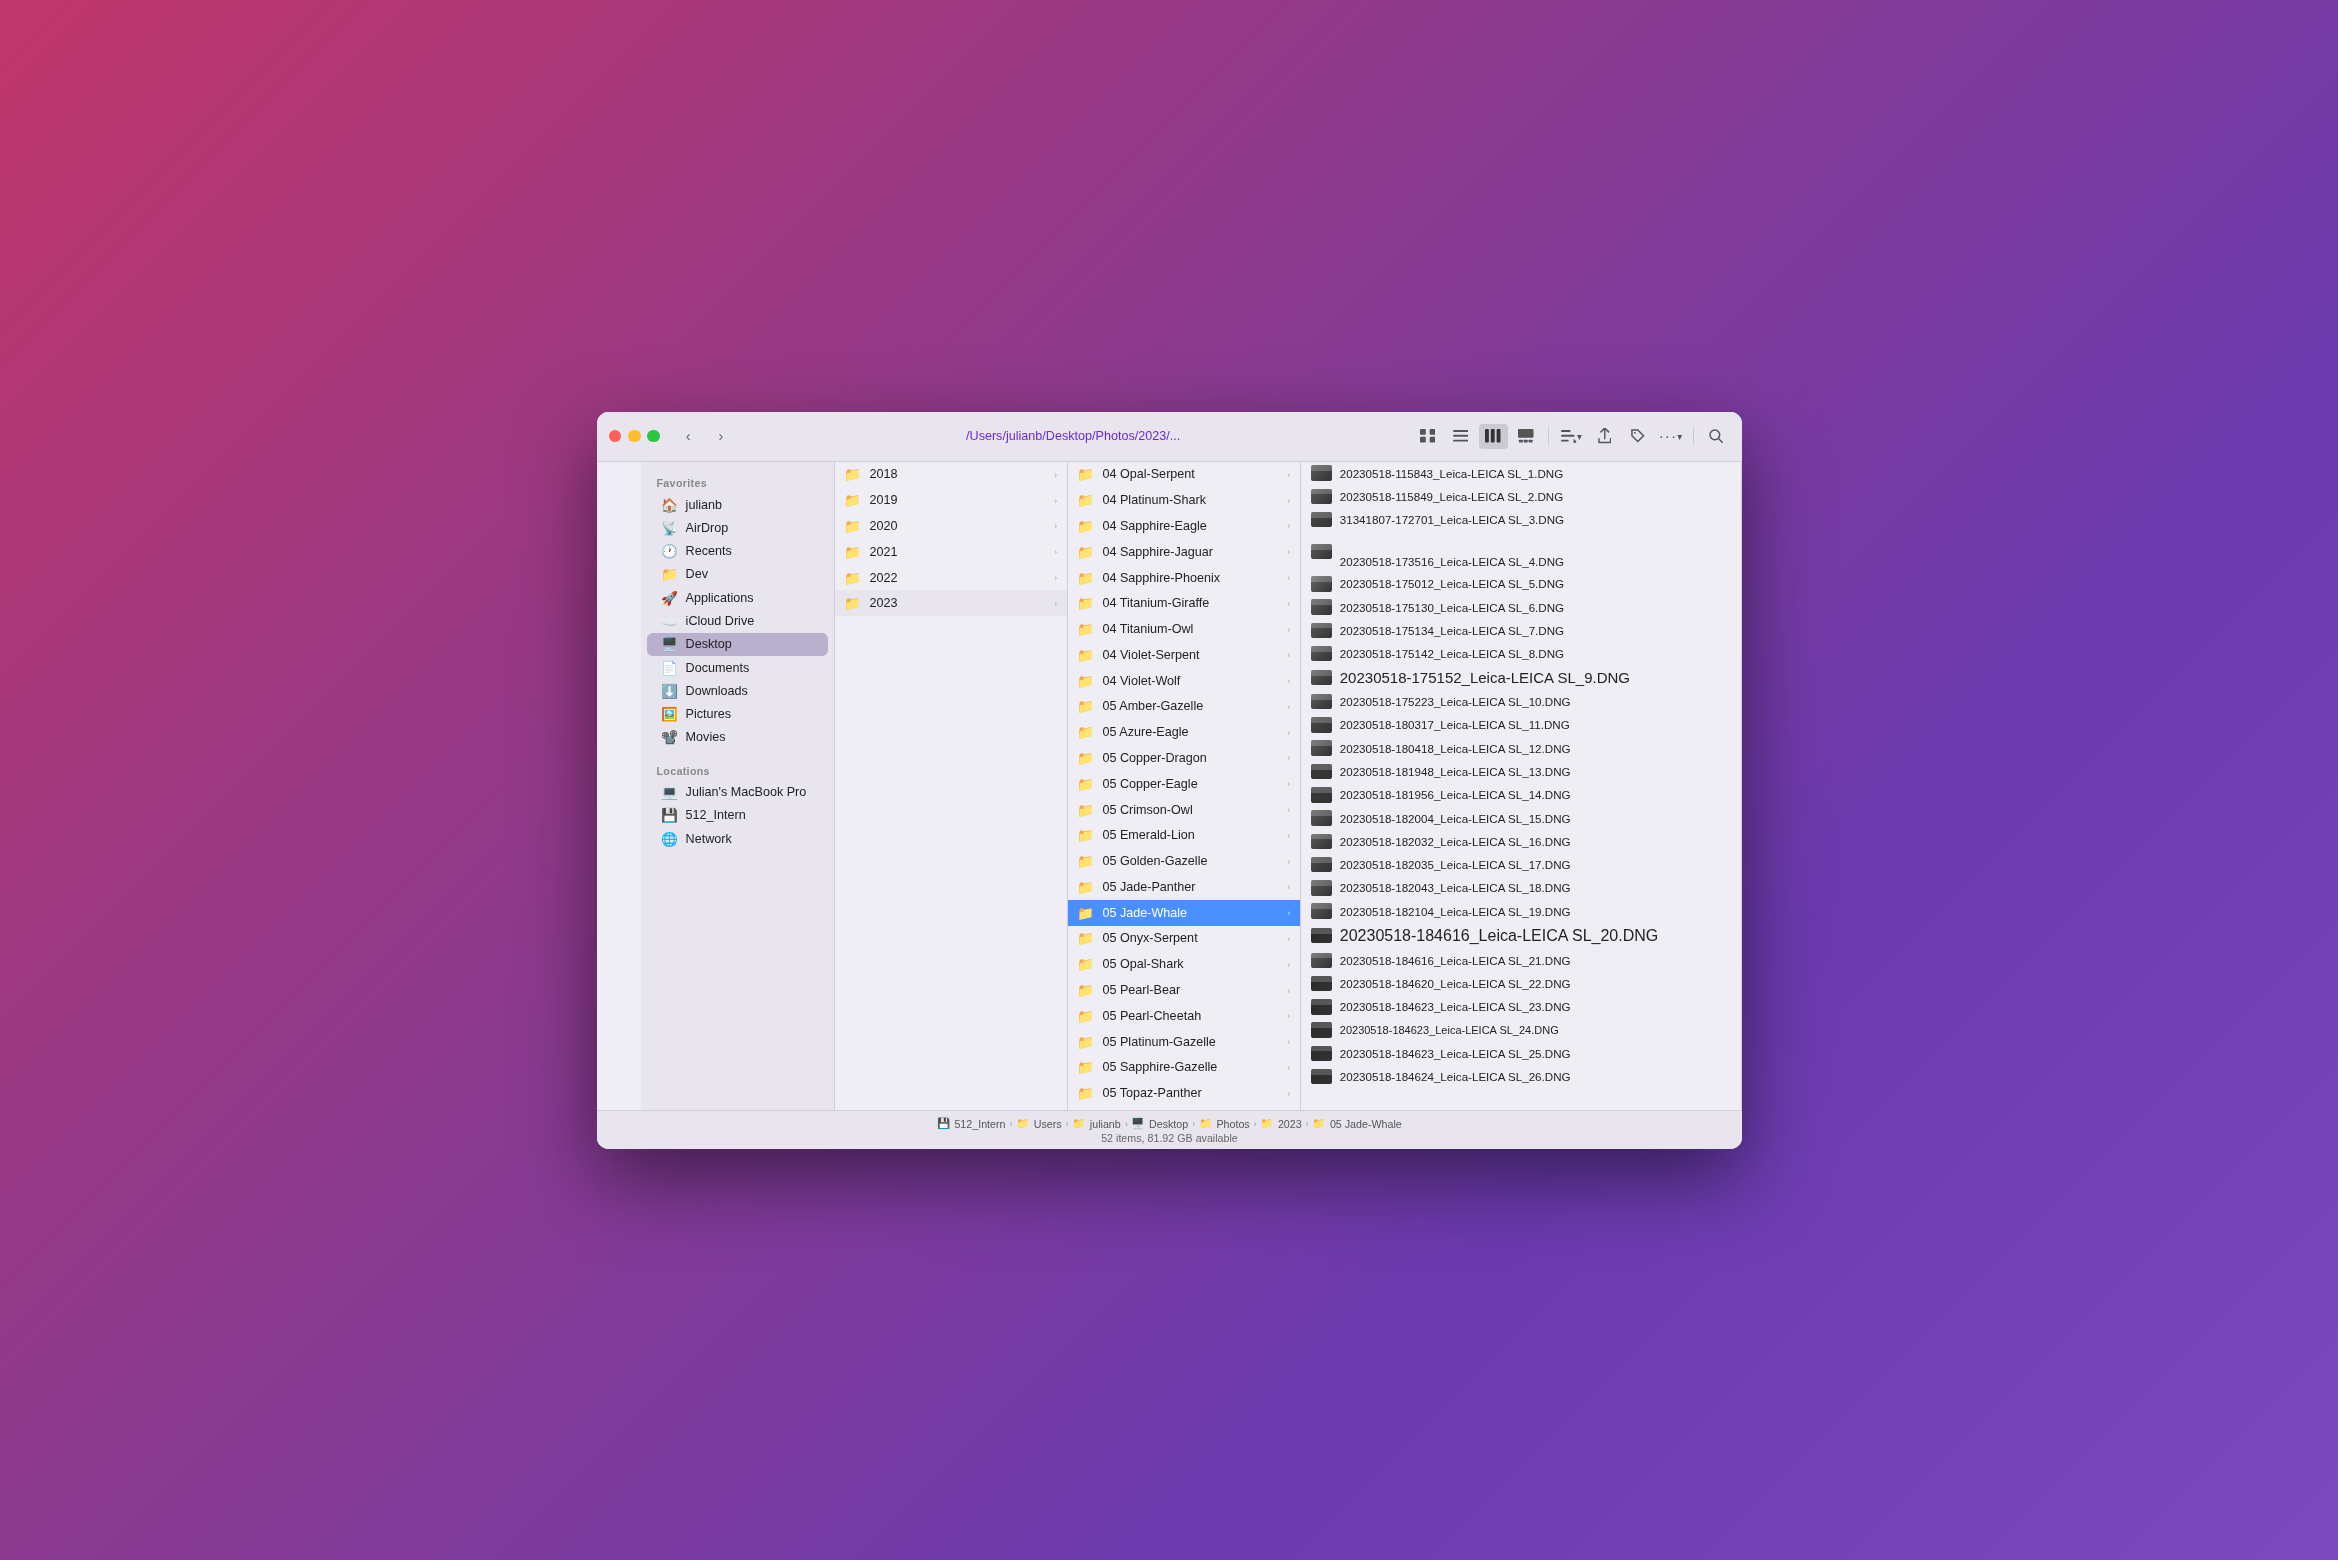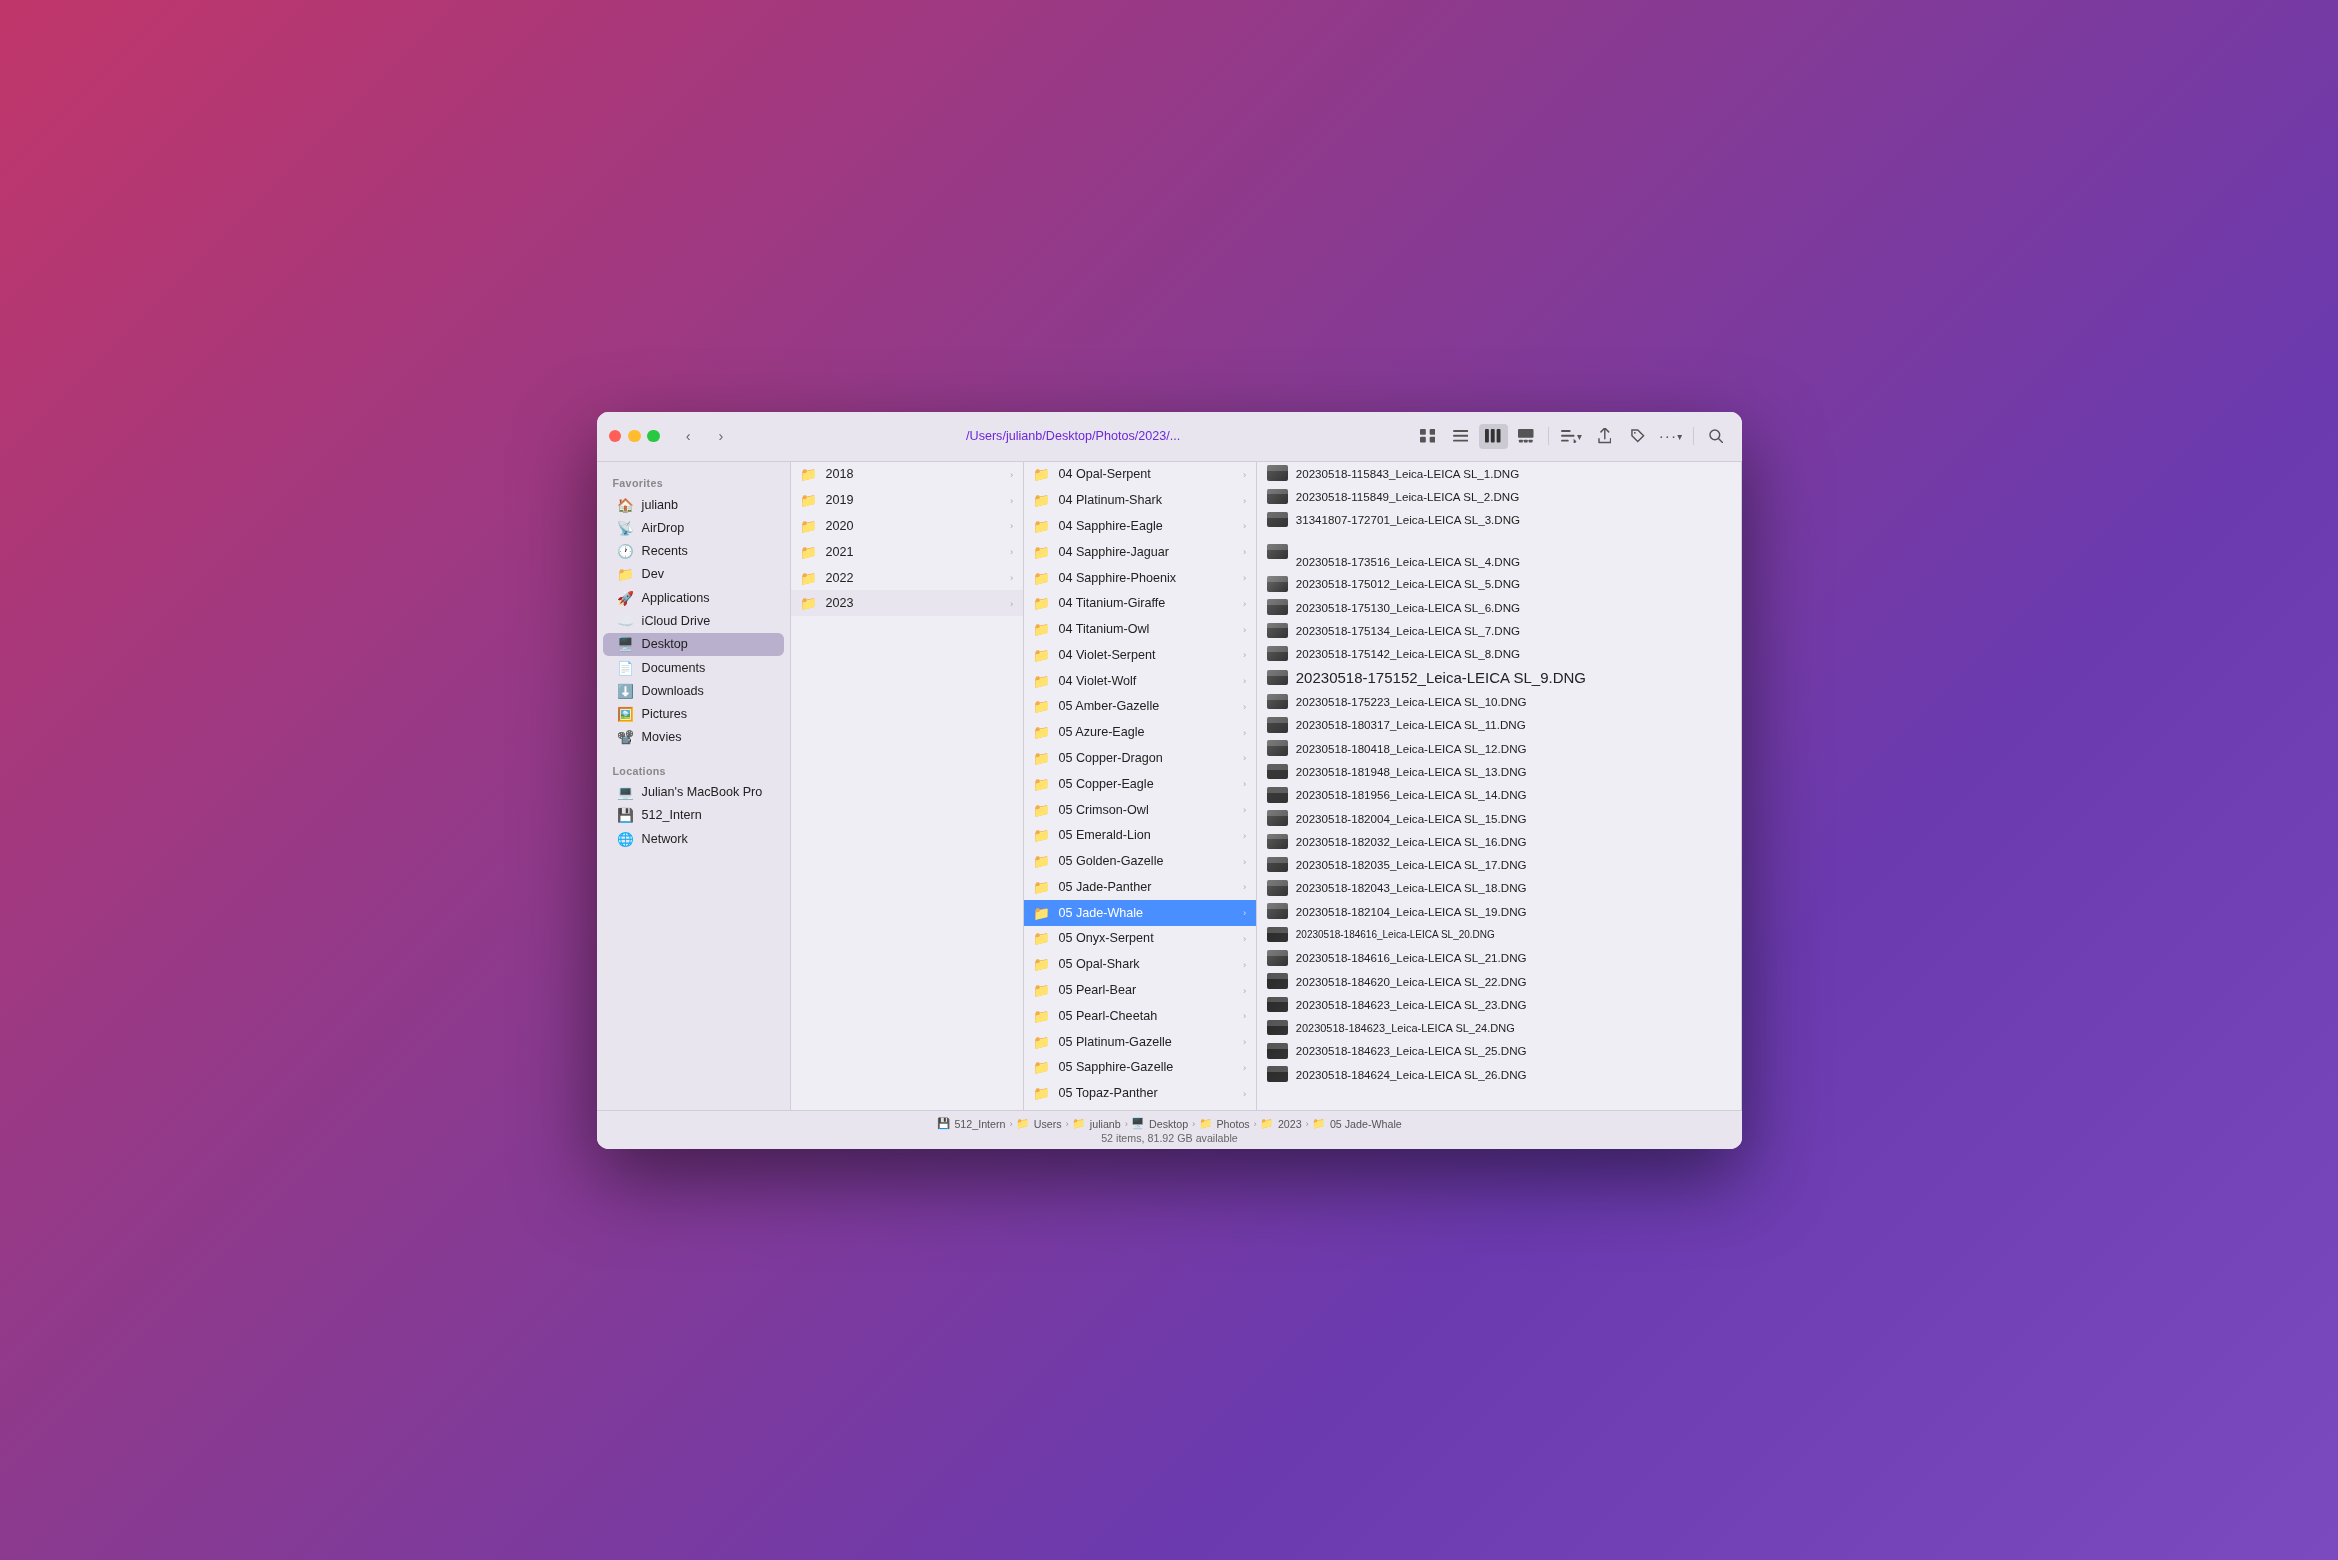--- a/index.html
+++ b/index.html
@@ -89,20 +89,21 @@
       width: 1px;
       height: 17.5px;
       background: #ccc;
       margin: 0 3.9px;
     }
     
     .main {
       display: flex;
       flex: 1;
       overflow: hidden;
+      padding-left: 44px;
     }
     
     .sidebar {
       width: 194px;
       background: #e8e5ef;
       border-right: 1px solid #d0ccd8;
       padding: 7.8px 0;
       overflow-y: auto;
       flex-shrink: 0;
     }
@@ -626,21 +627,21 @@
             <div class="file-item">
               <div class="file-icon-img" style="background: linear-gradient(135deg, #5a5a5a 0%, #333 100%);width:21.3px;height:15.5px;border-radius:1.9px;"></div>
               <span style="font-size:11.6px;">20230518-182043_Leica-LEICA SL_18.DNG</span>
             </div>
             <div class="file-item">
               <div class="file-icon-img" style="background: linear-gradient(135deg, #5a5a5a 0%, #333 100%);width:21.3px;height:15.5px;border-radius:1.9px;"></div>
               <span style="font-size:11.6px;">20230518-182104_Leica-LEICA SL_19.DNG</span>
             </div>
             <div class="file-item">
               <div class="file-icon-img" style="background: linear-gradient(135deg, #2a2a2a 0%, #333 100%);width:21.3px;height:15.5px;border-radius:1.9px;"></div>
-              <span style="font-size:10px;">20230518-184616_Leica-LEICA SL_20.DNG</span>
+              <span style="font-size:16px;">20230518-184616_Leica-LEICA SL_20.DNG</span>
             </div>
             <div class="file-item">
               <div class="file-icon-img" style="background: linear-gradient(135deg, #5a5a5a 0%, #333 100%);width:21.3px;height:15.5px;border-radius:1.9px;"></div>
               <span style="font-size:11.6px;">20230518-184616_Leica-LEICA SL_21.DNG</span>
             </div>
             <div class="file-item">
               <div class="file-icon-img" style="background: linear-gradient(135deg, #2a2a2a 0%, #333 100%);width:21.3px;height:15.5px;border-radius:1.9px;"></div>
               <span style="font-size:11.6px;">20230518-184620_Leica-LEICA SL_22.DNG</span>
             </div>
             <div class="file-item">

